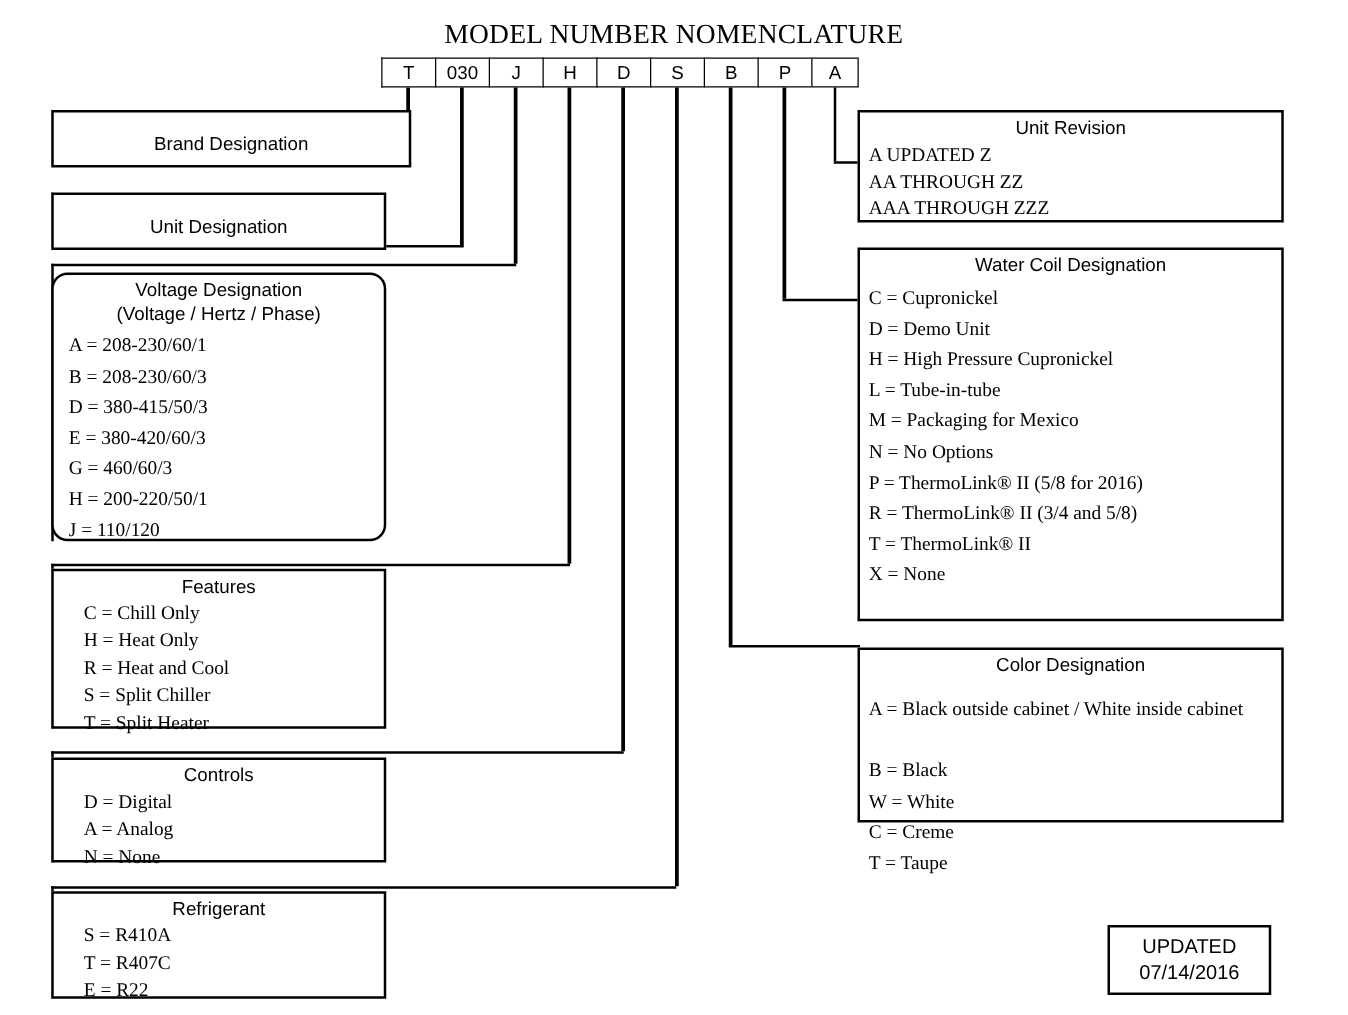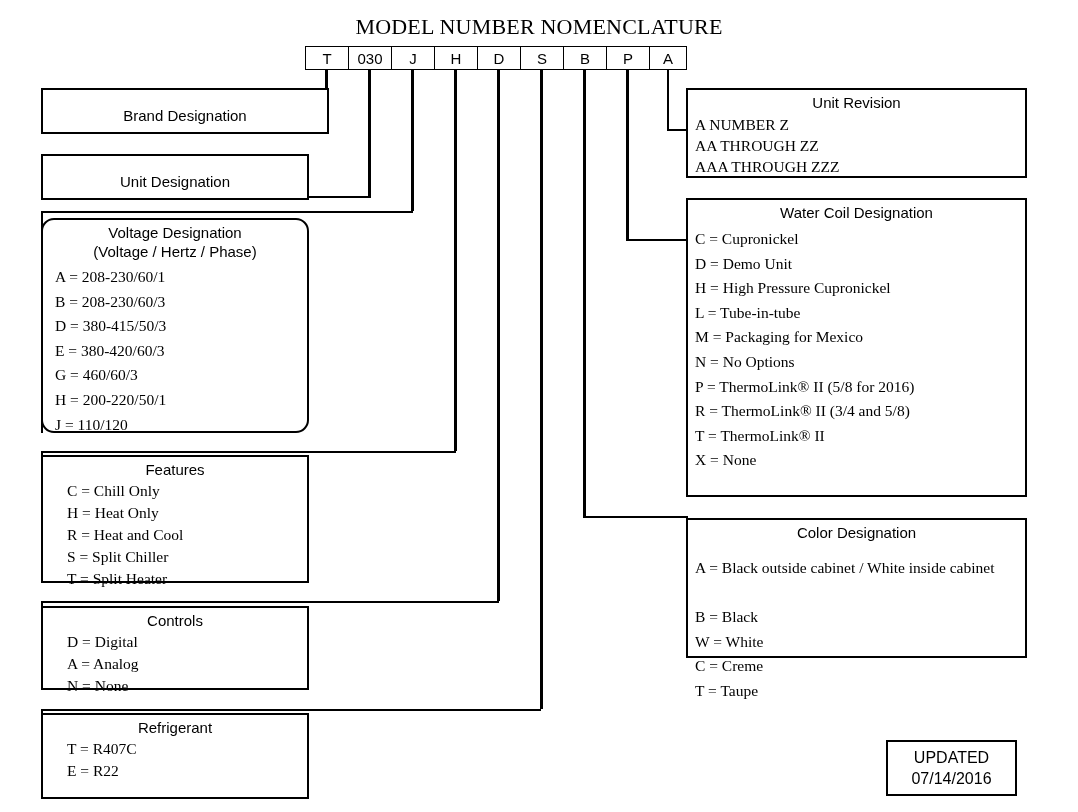--- a/index.html
+++ b/index.html
@@ -138,29 +138,30 @@
     <div class="items sp-med" style="padding-top:1px;">
         <div>D = Digital</div>
         <div>A = Analog</div>
         <div>N = None</div>
       </div>
   </div>
 
   <div class="box" style="left:41px;top:713px;width:268px;height:86px;">
     <div class="bhead">Refrigerant</div>
     <div class="items sp-med" style="padding-top:1px;">
+        <div>S = R410A</div>
         <div>T = R407C</div>
         <div>E = R22</div>
       </div>
   </div>
 
   <div class="box" style="left:686px;top:88px;width:341px;height:90px;">
     <div class="bhead">Unit Revision</div>
     <div class="items sp-rev" style="padding-top:2px;padding-left:7px;">
-        <div>A NUMBER Z</div>
+        <div>A UPDATED Z</div>
         <div>AA THROUGH ZZ</div>
         <div>AAA THROUGH ZZZ</div>
       </div>
   </div>
 
   <div class="box" style="left:686px;top:198px;width:341px;height:299px;">
     <div class="bhead">Water Coil Designation</div>
     <div class="items sp-wide" style="padding-top:5px;padding-left:7px;">
         <div>C = Cupronickel</div>
         <div>D = Demo Unit</div>

